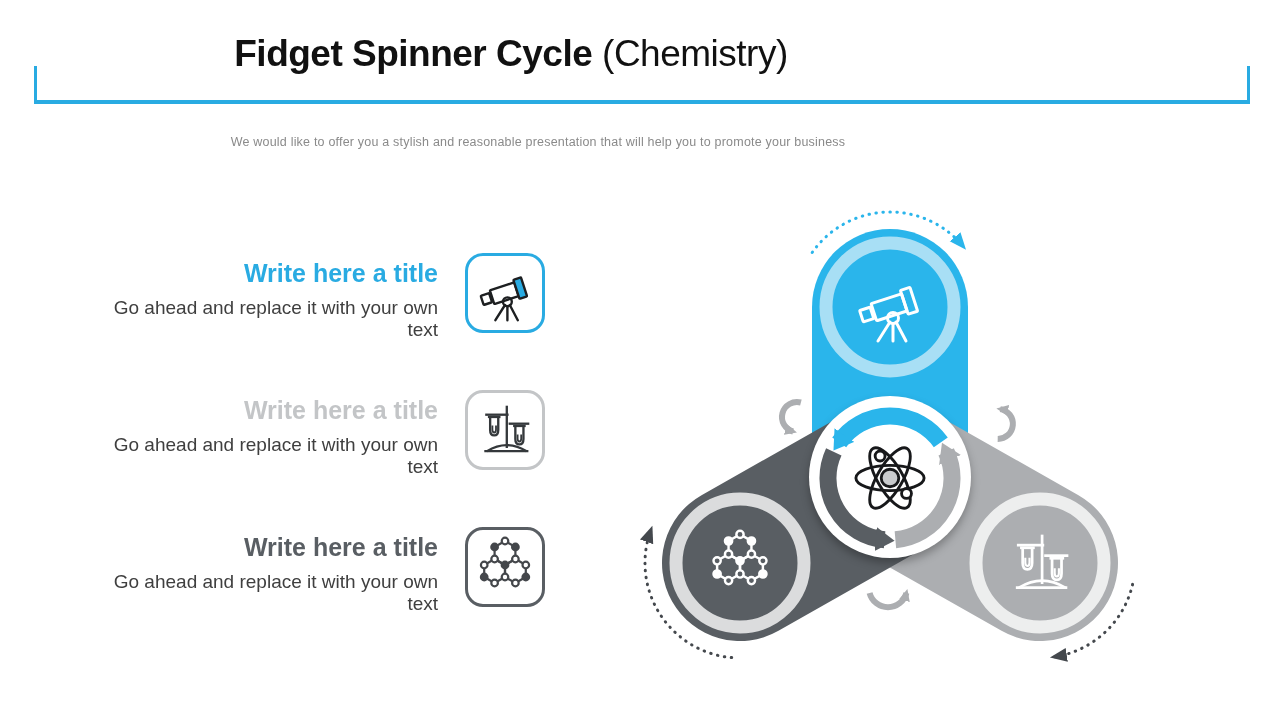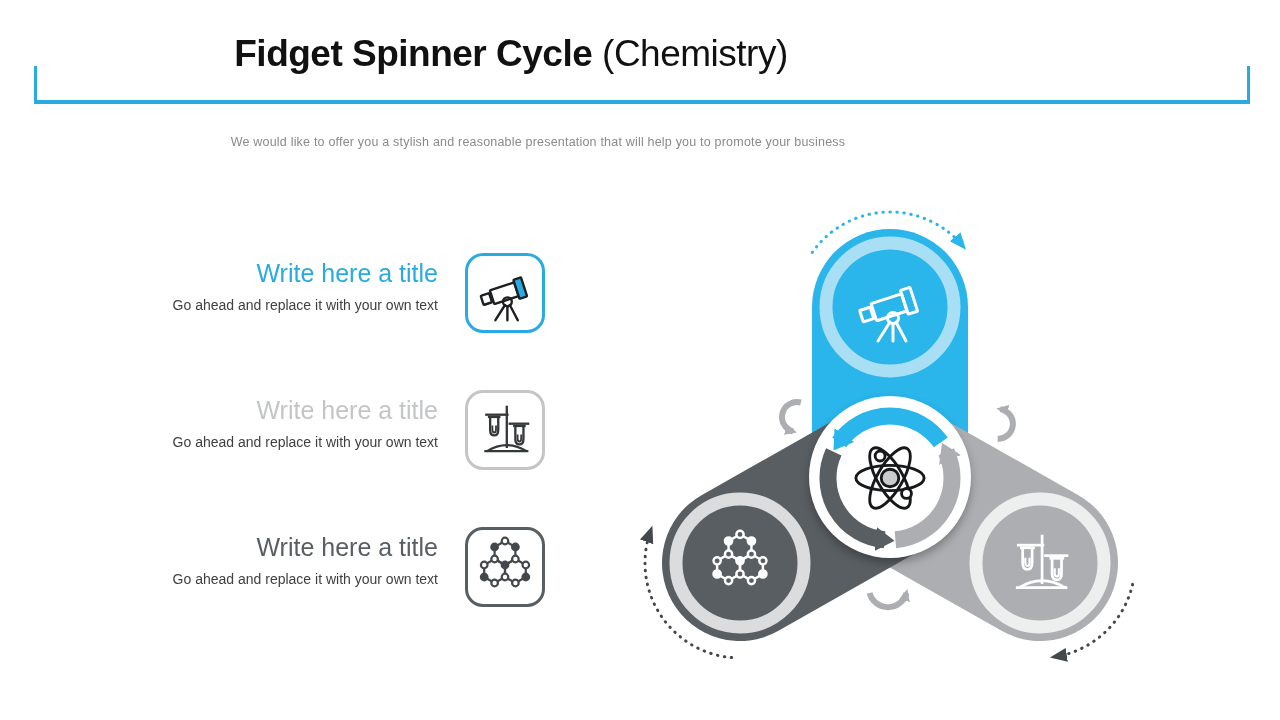--- a/index.html
+++ b/index.html
@@ -47,25 +47,25 @@
     position:absolute;left:100px;width:445px;height:80px;
     display:flex;align-items:flex-start;
   }
   .item-1{top:253px;}
   .item-2{top:390px;}
   .item-3{top:527px;}
   .item-text{
     flex:1;text-align:right;padding-right:27px;padding-top:6px;
   }
   .item-title{
-    font-size:25px;font-weight:normal;line-height:1.15;
+    font-size:25px;font-weight:bold;line-height:1.15;
     color:var(--item-accent,#333);
   }
   .item-desc{
-    margin-top:9px;font-size:14px;color:var(--desc-gray);
+    margin-top:9px;font-size:19px;color:var(--desc-gray);
   }
   .item-box{
     width:80px;height:80px;flex:0 0 80px;
     border:3px solid var(--item-accent,#999);
     border-radius:18px;
     display:flex;align-items:center;justify-content:center;
     background:#fff;
   }
   .item-1 .item-box-icon{color:#1d1f21;--lens-fill:var(--accent-blue);--icon-bg:#ffffff;}
   .item-2 .item-box-icon{color:#34383b;--icon-bg:#ffffff;}

